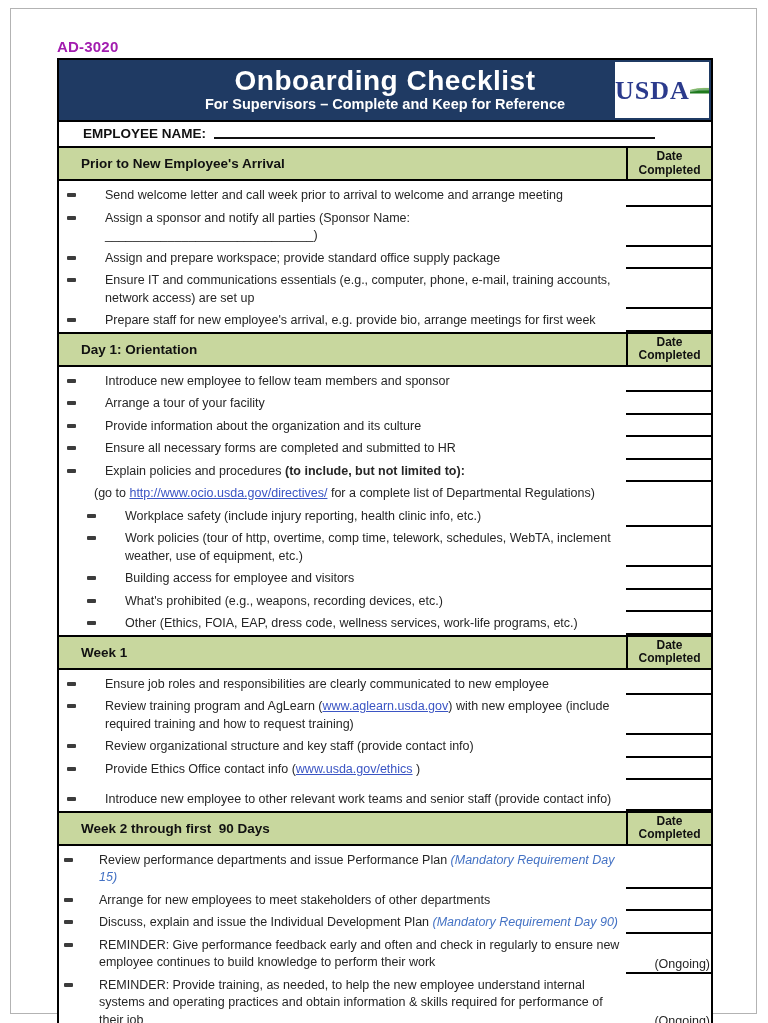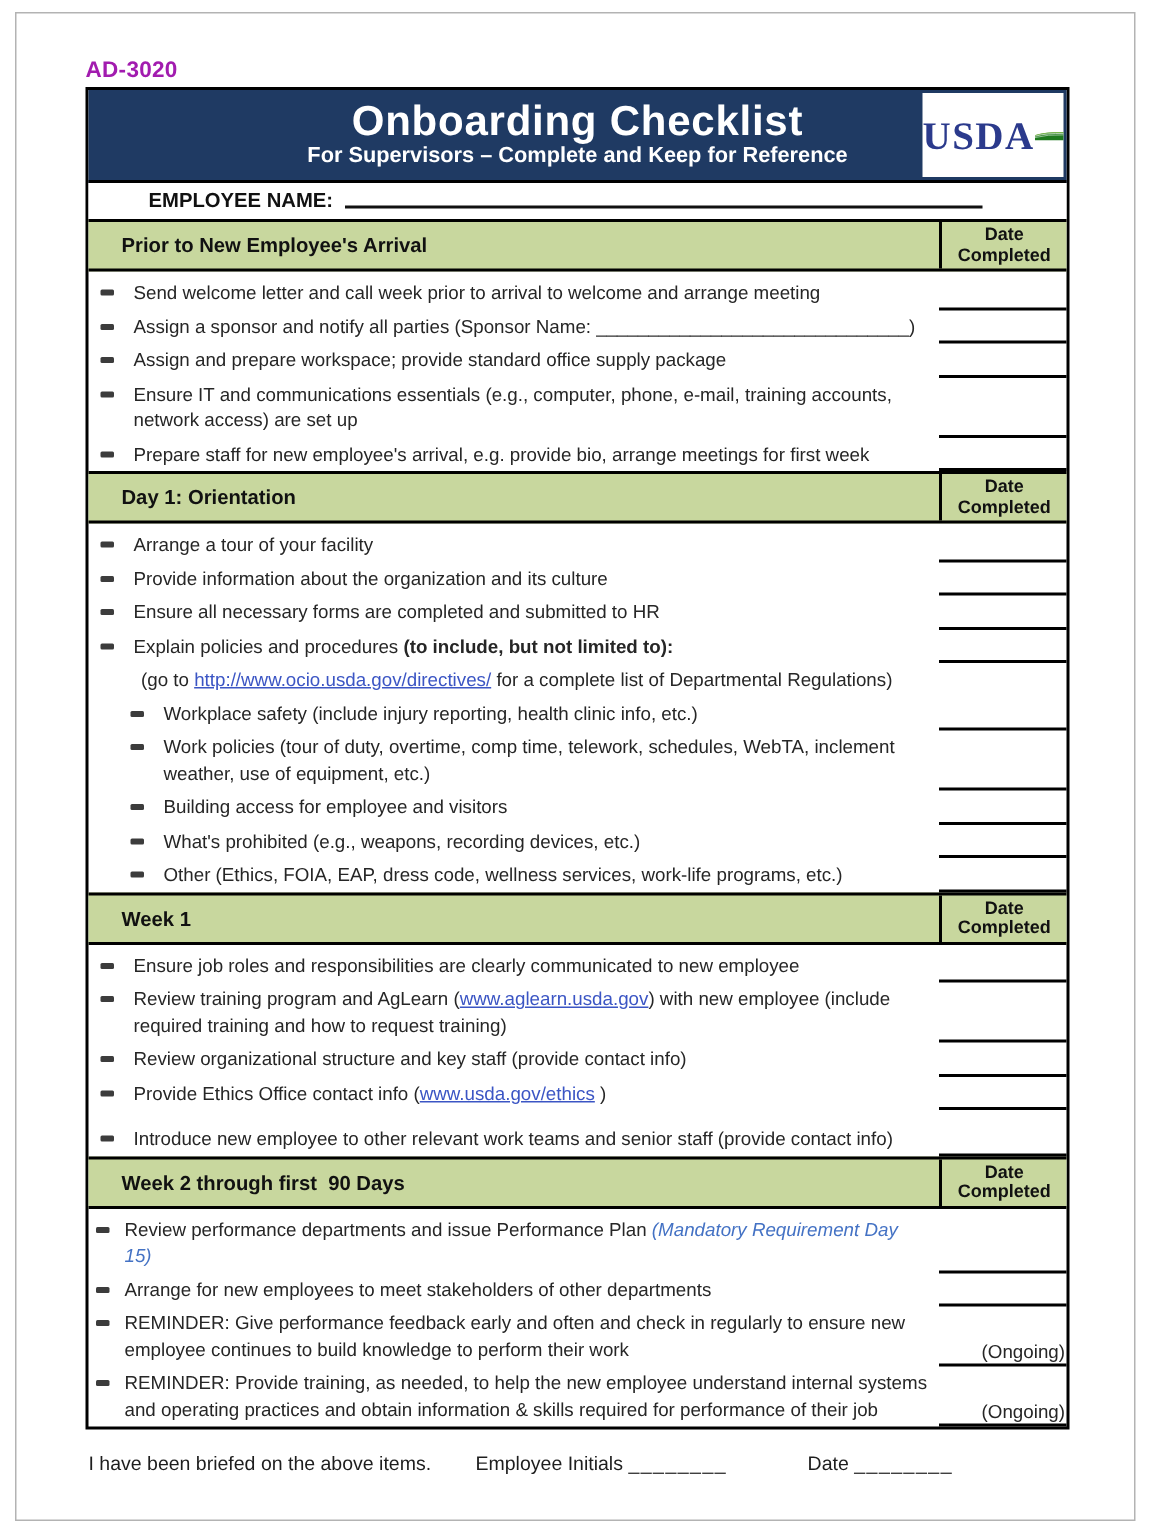--- a/index.html
+++ b/index.html
@@ -17,36 +17,36 @@
   .title { font-size:28px; font-weight:bold; line-height:31px; letter-spacing:.5px; }
   .subtitle { font-size:14.5px; font-weight:bold; line-height:17px; }
   .logo { position:absolute; top:2px; right:2px; width:94px; height:56px; background:#fff;
     display:flex; align-items:center; padding-top:1px; }
   .logo-text { font-family:"Liberation Serif", serif; font-weight:bold; font-size:26px;
     line-height:25px; color:#2b3a8c; letter-spacing:1px; }
   .logo svg { display:block; }
 
   
   .emp-row { display:flex; align-items:flex-end; padding:4px 0 5px 0; background:#fff; }
-  .emp-label { margin-left:40px; font-weight:bold; font-size:13.5px; color:#111; }
+  .emp-label { margin-left:24px; font-weight:bold; font-size:13.5px; color:#111; }
   .emp-line { flex:1; margin:0 56px 2px 8px; border-bottom:2px solid #111; height:12px; }
 
   
   .sec-head { display:flex; align-items:stretch; background:#c8d79e;
     border-top:2px solid #000; border-bottom:2px solid #000; }
   .sec-title { flex:1; font-weight:bold; font-size:13.5px; color:#111;
     padding:8px 4px 8px 22px; white-space:pre-wrap; }
   .date-head { flex:0 0 85px; border-left:2px solid #000; text-align:center;
     font-weight:bold; font-size:12px; line-height:13.5px; color:#111;
     display:flex; flex-direction:column; justify-content:center; padding:2px; }
 
   
   .row { display:flex; }
   .sec-head + .row { margin-top:3px; }
-  .row-main { flex:1; display:flex; align-items:flex-start; padding:3px 6px 2px 8px; }
+  .row-main { flex:1; display:flex; align-items:flex-start; padding:3px 6px 2px 8px;gap:16px; }
   .row.sub .row-main { padding-left:28px; }
   .row.note .row-main { padding-left:35px; }
   .row.gap { padding-top:8px; }
   .cb { flex:0 0 auto; width:9px; height:4px; border:2px solid #3c3c3c; background:#f4f4f4;
     margin:6px 13px 0 0; border-radius:1px; }
   .txt { font-size:12.5px; line-height:17.5px; color:#262626; }
   .seg-b { font-weight:bold; }
   .seg-l { color:#3b55c4; text-decoration:underline; cursor:pointer; }
   .seg-ib { color:#4472c4; font-style:italic; }
   .date-cell { flex:0 0 85px; border-bottom:2px solid #000; display:flex;
@@ -140,20 +140,27 @@
           <div class="sec-head">
             <div class="sec-title">Day 1: Orientation</div>
             <div class="date-head">
               <div>Date</div>
               <div>Completed</div>
             </div>
           </div>
           <div class="row">
             <div class="row-main">
               <span class="cb"></span>
+              <span class="txt"><span class="seg-n">Introduce new employee to fellow team members and sponsor</span></span>
+            </div>
+            <div class="date-cell"></div>
+          </div>
+          <div class="row">
+            <div class="row-main">
+              <span class="cb"></span>
               <span class="txt"><span class="seg-n">Arrange a tour of your facility</span></span>
             </div>
             <div class="date-cell"></div>
           </div>
           <div class="row">
             <div class="row-main">
               <span class="cb"></span>
               <span class="txt"><span class="seg-n">Provide information about the organization and its culture</span></span>
             </div>
             <div class="date-cell"></div>
@@ -181,21 +188,21 @@
           <div class="row sub">
             <div class="row-main">
               <span class="cb"></span>
               <span class="txt"><span class="seg-n">Workplace safety (include injury reporting, health clinic info, etc.)</span></span>
             </div>
             <div class="date-cell"></div>
           </div>
           <div class="row sub">
             <div class="row-main">
               <span class="cb"></span>
-              <span class="txt"><span class="seg-n">Work policies (tour of duty, overtime, comp time, telework, schedules, WebTA, inclement weather, use of equipment, etc.)</span></span>
+              <span class="txt"><span class="seg-n">Work policies (tour of http, overtime, comp time, telework, schedules, WebTA, inclement weather, use of equipment, etc.)</span></span>
             </div>
             <div class="date-cell"></div>
           </div>
           <div class="row sub">
             <div class="row-main">
               <span class="cb"></span>
               <span class="txt"><span class="seg-n">Building access for employee and visitors</span></span>
             </div>
             <div class="date-cell"></div>
           </div>
@@ -276,20 +283,27 @@
           <div class="row">
             <div class="row-main">
               <span class="cb"></span>
               <span class="txt"><span class="seg-n">Arrange for new employees to meet stakeholders of other departments</span></span>
             </div>
             <div class="date-cell"></div>
           </div>
           <div class="row">
             <div class="row-main">
               <span class="cb"></span>
+              <span class="txt"><span class="seg-n">Discuss, explain and issue the Individual Development Plan </span><span class="seg-ib">(Mandatory Requirement Day 90)</span></span>
+            </div>
+            <div class="date-cell"></div>
+          </div>
+          <div class="row">
+            <div class="row-main">
+              <span class="cb"></span>
               <span class="txt"><span class="seg-n">REMINDER: Give performance feedback early and often and check in regularly to ensure new employee continues to build knowledge to perform their work</span></span>
             </div>
             <div class="date-cell">
               <span class="ongoing">(Ongoing)</span>
             </div>
           </div>
           <div class="row">
             <div class="row-main">
               <span class="cb"></span>
               <span class="txt"><span class="seg-n">REMINDER: Provide training, as needed, to help the new employee understand internal systems and operating practices and obtain information &amp; skills required for performance of their job</span></span>

